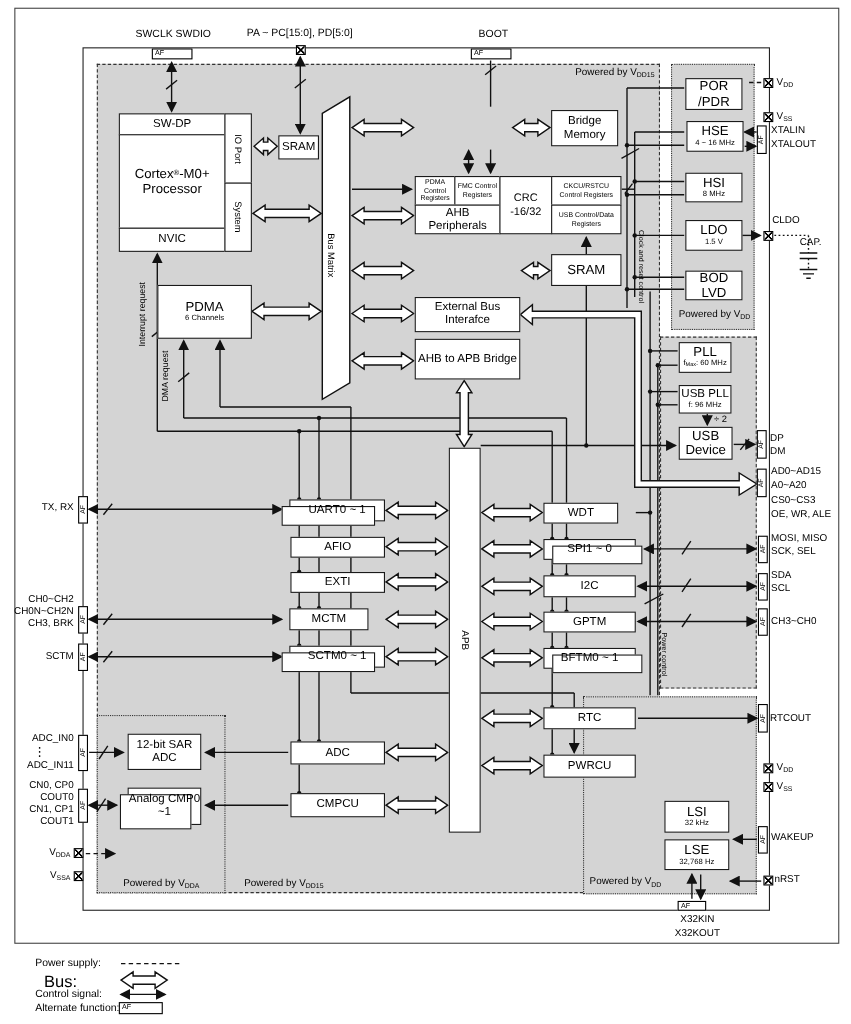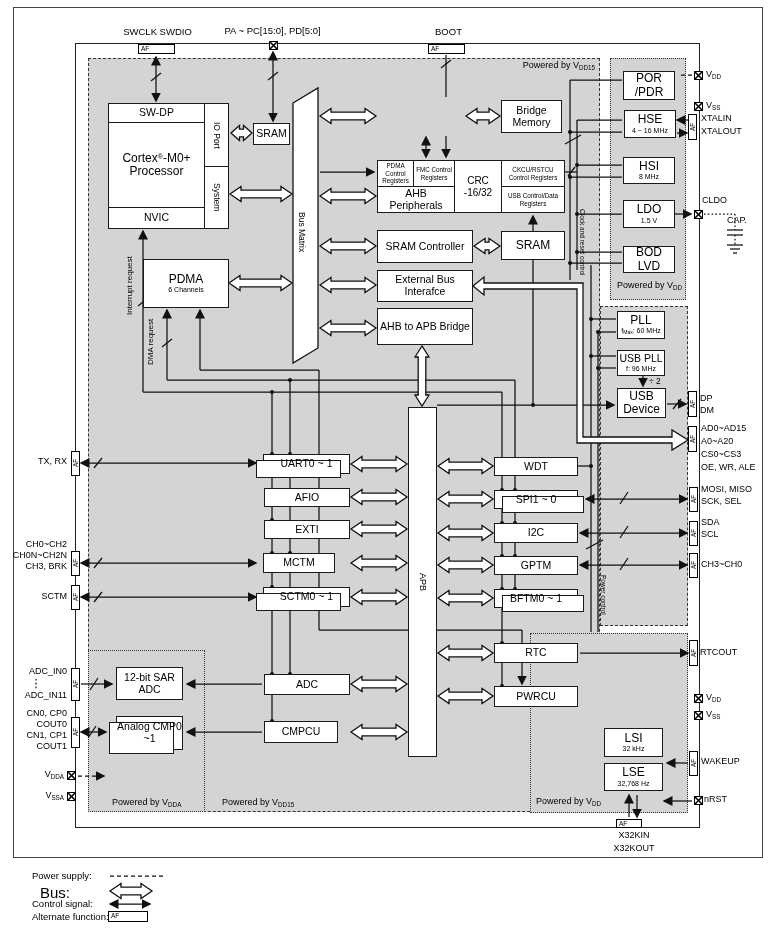--- a/index.html
+++ b/index.html
@@ -284,23 +284,20 @@
   <div class="box f10" style="left:454px;top:160px;width:48px;height:53px">
       <div>CRC</div>
       <div>-16/32</div>
     </div>
   <div class="box reg" style="left:501px;top:160px;width:64px;height:27px">
       <span>CKCU/RSTCU Control Registers</span>
     </div>
   <div class="box reg" style="left:501px;top:186px;width:64px;height:27px">
       <span>USB Control/Data Registers</span>
     </div>
-  <div class="box" style="left:377px;top:230px;width:96px;height:33px">
-      <span>SRAM Controller</span>
-    </div>
   <div class="box f12" style="left:501px;top:231px;width:64px;height:29px">
       <span>SRAM</span>
     </div>
   <div class="box" style="left:377px;top:270px;width:96px;height:32px">
       <span>External Bus Interafce</span>
     </div>
   <div class="box" style="left:377px;top:308px;width:96px;height:37px">
       <span>AHB to APB Bridge</span>
     </div>
 
@@ -319,25 +316,25 @@
     </div>
   <div class="box" style="left:263px;top:553px;width:72px;height:20px">
       <span>MCTM</span>
     </div>
   <div class="box shl" style="left:263px;top:587px;width:87px;height:20px">
       <span>SCTM0 ~ 1</span>
     </div>
   <div class="box" style="left:264px;top:674px;width:86px;height:21px">
       <span>ADC</span>
     </div>
-  <div class="box" style="left:264px;top:721px;width:74px;height:22px">
+  <div class="box" style="left:264px;top:721px;width:86px;height:22px">
       <span>CMPCU</span>
     </div>
 
-  <div class="box" style="left:494px;top:457px;width:84px;height:19px">
+  <div class="box" style="left:494px;top:457px;width:68px;height:19px">
       <span>WDT</span>
     </div>
   <div class="box shr" style="left:494px;top:490px;width:84px;height:19px">
       <span>SPI1 ~ 0</span>
     </div>
   <div class="box" style="left:494px;top:523px;width:84px;height:20px">
       <span>I2C</span>
     </div>
   <div class="box" style="left:494px;top:556px;width:84px;height:19px">
       <span>GPTM</span>

